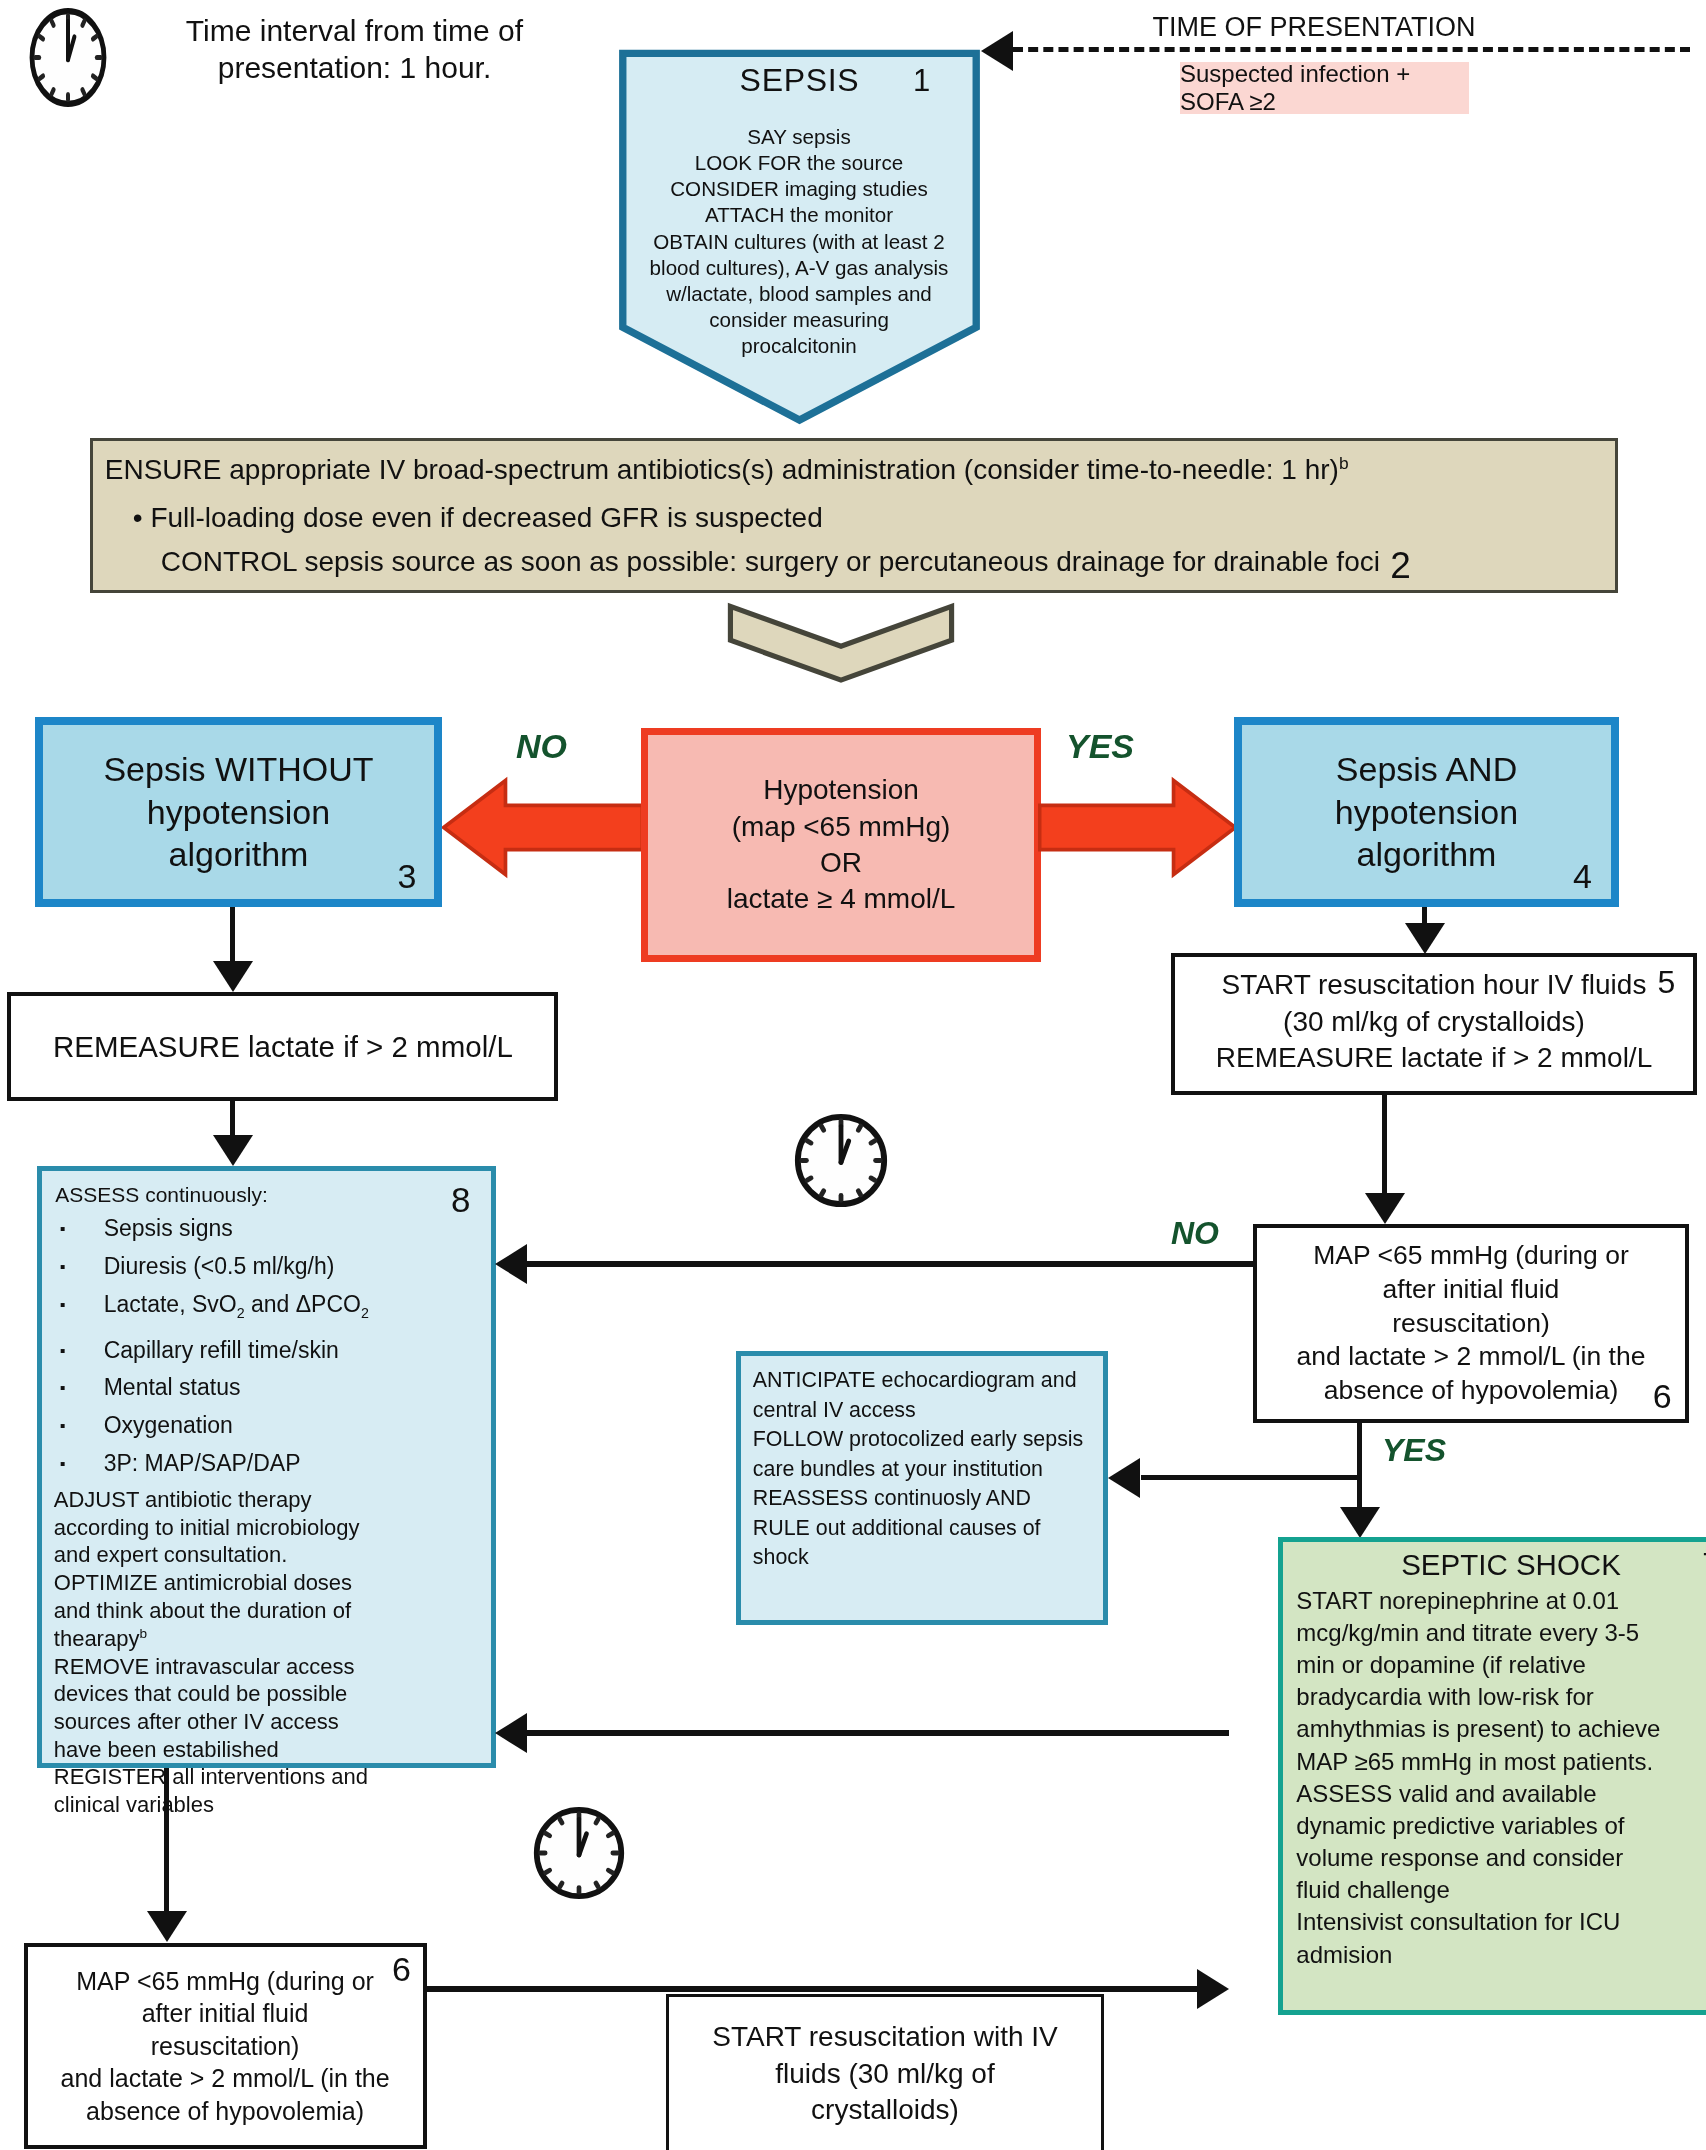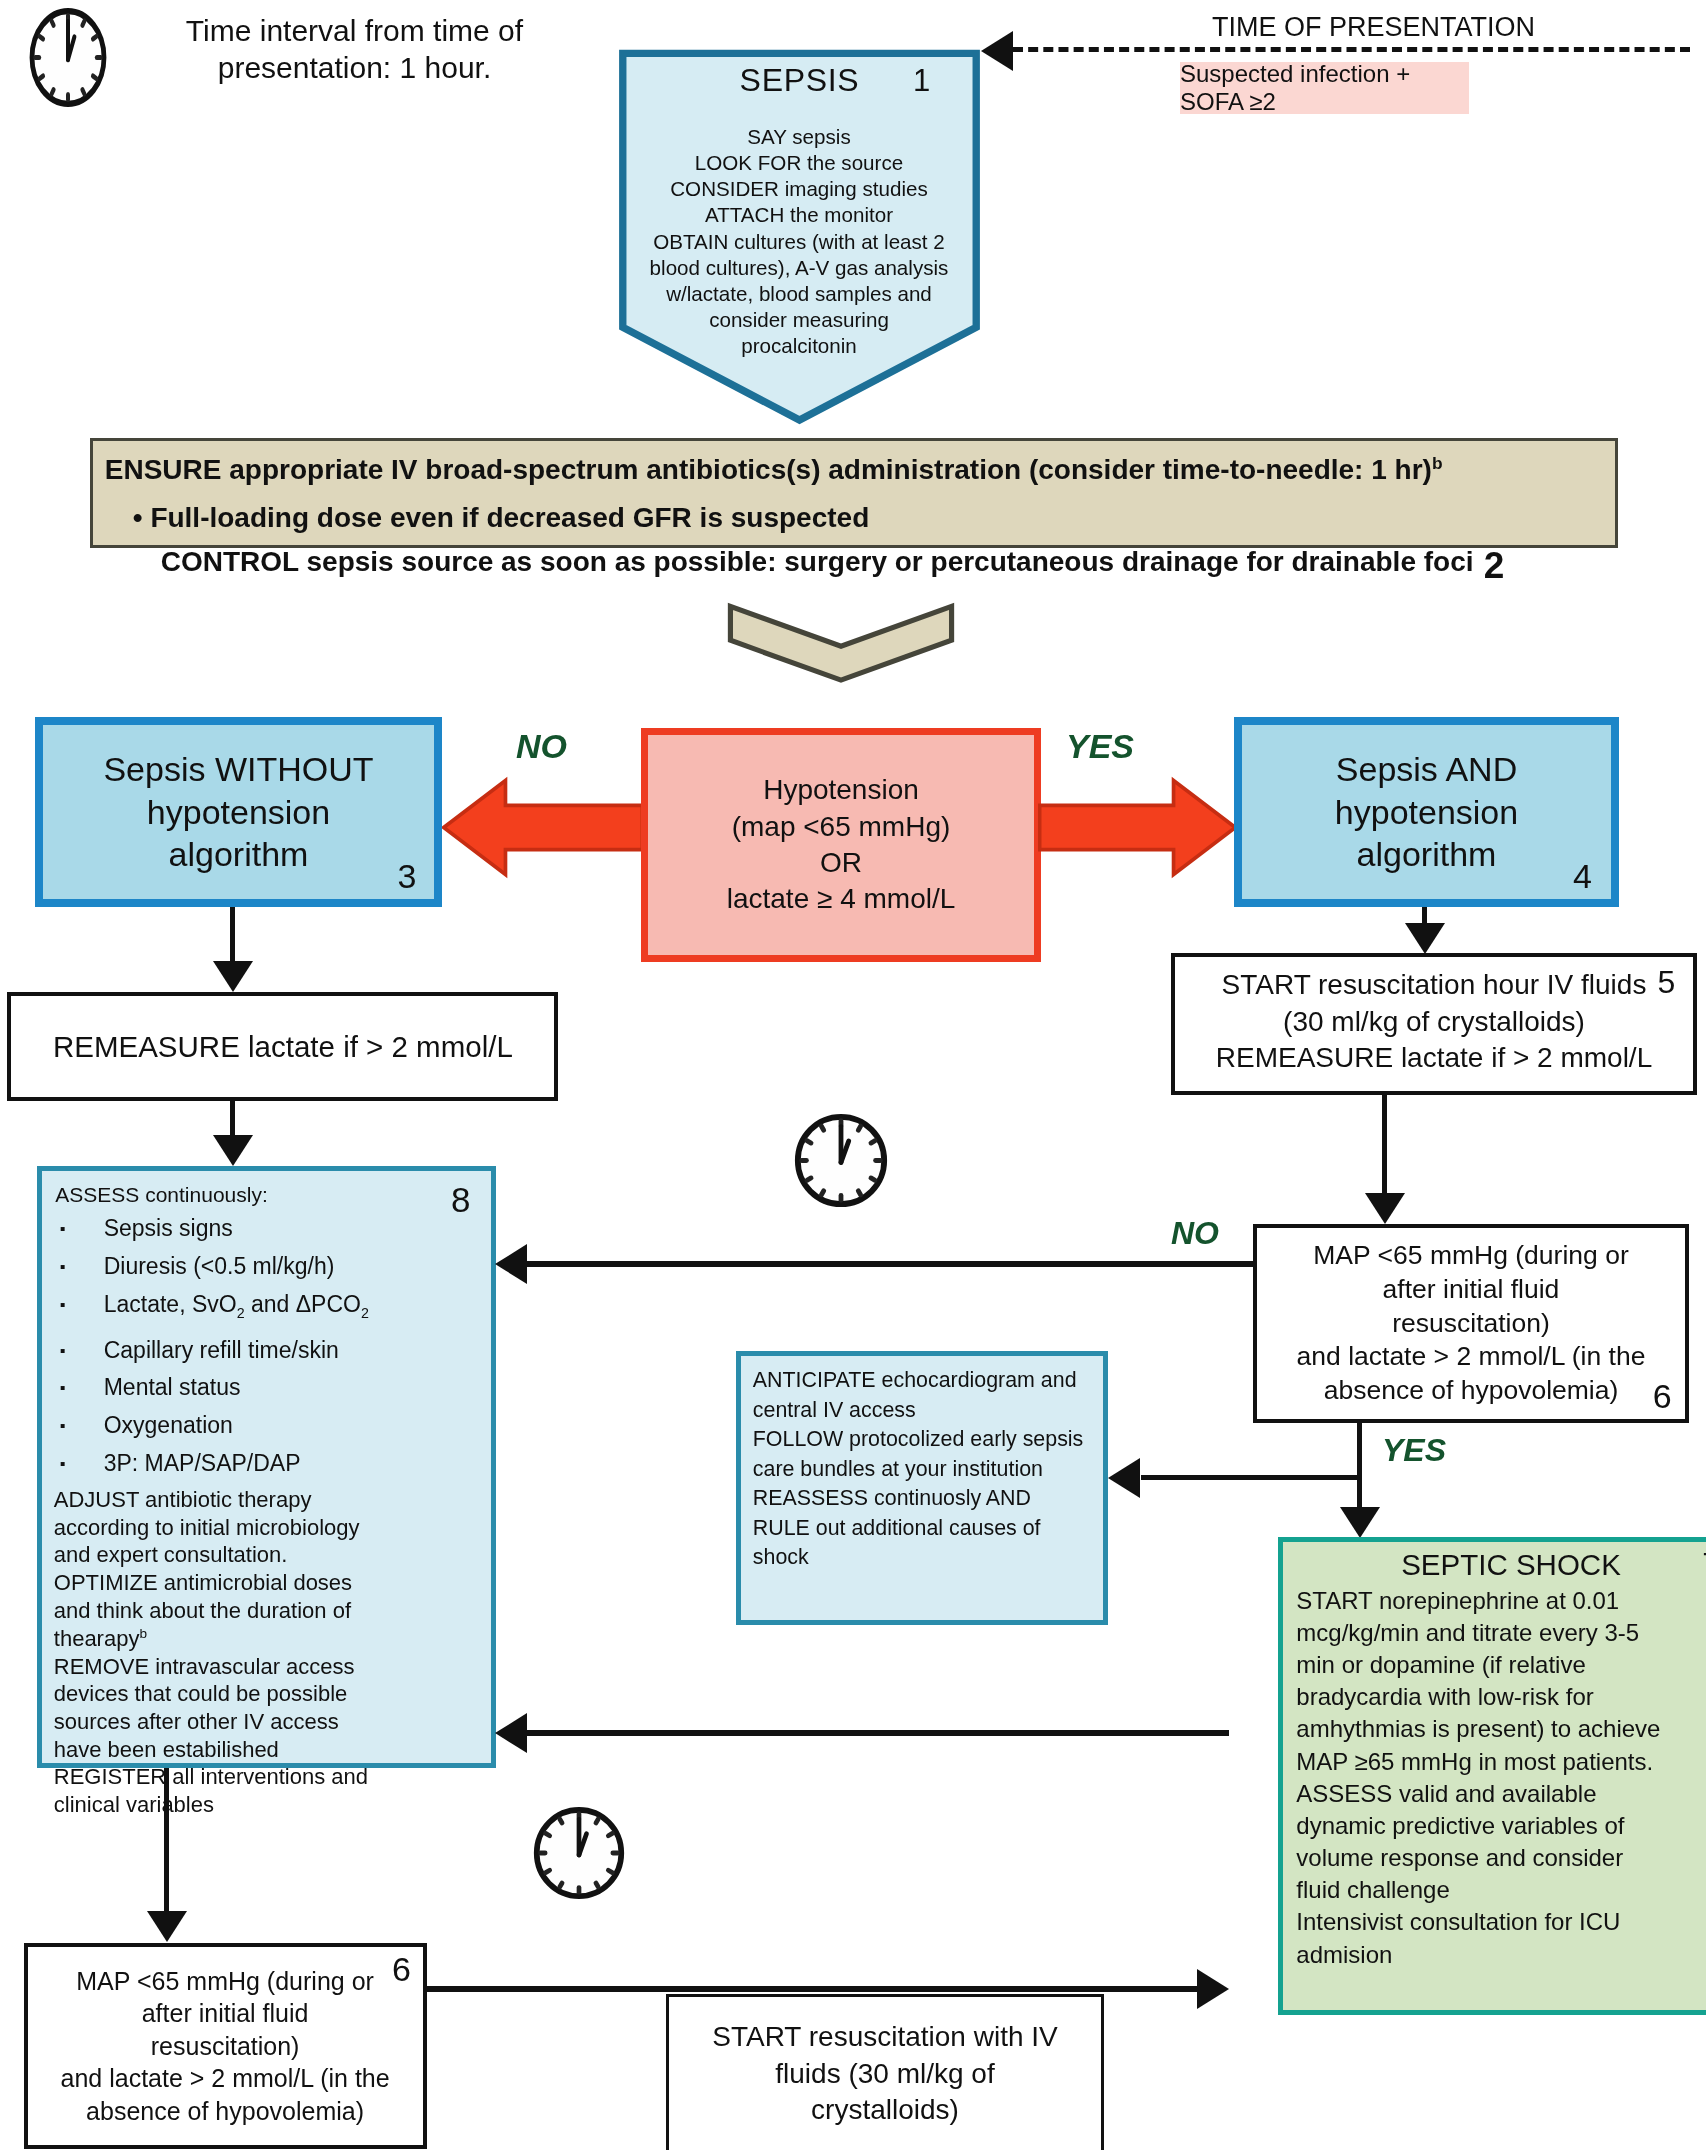--- a/index.html
+++ b/index.html
@@ -57,21 +57,21 @@
       <line x1="18.8" y1="32" x2="14.5" y2="29.5"></line>
         <line x1="32" y1="18.8" x2="29.5" y2="14.5"></line>
     </g>
     <line x1="50" y1="52" x2="50" y2="15" stroke="#111" stroke-width="5" stroke-linecap="round"></line>
     <line x1="50" y1="52" x2="58" y2="30" stroke="#111" stroke-width="5" stroke-linecap="round"></line>
   </svg>
 
   <div class="abs pre ctr" style="left:111px;top:11.8px;width:487px;font-size:30px;line-height:1.25;">Time interval from time of
 presentation: 1 hour.</div>
 
-  <div class="abs ctr" style="left:1093px;top:11.8px;width:442px;font-size:27px;text-align:right;">TIME OF PRESENTATION</div>
+  <div class="abs ctr" style="left:1093px;top:11.8px;width:442px;font-size:27px;">TIME OF PRESENTATION</div>
 
   <div class="dashline" style="left:1013px;top:47px;width:677px;"></div>
   <div class="ah-left" style="left:981px;top:31px;"></div>
 
   <div class="abs pale-pink box flex-center" style="left:1180px;top:62px;width:289px;height:52px;">
     <span style="font-size:24px;">Suspected infection + SOFA ≥2</span>
   </div>
 
   <svg class="abs" style="left:618px;top:49px;width:363px;height:377px;" viewBox="0 0 492 512">
     <polygon points="6,6 486,6 486,378 246,504 6,378" fill="#d6ecf3" stroke="#1d7097" stroke-width="10"></polygon>
@@ -81,21 +81,21 @@
   <div class="abs pre ctr" style="left:628px;top:124px;width:342px;font-size:20.6px;line-height:1.27;">SAY sepsis
 LOOK FOR the source
 CONSIDER imaging studies
 ATTACH the monitor
 OBTAIN cultures (with at least 2
 blood cultures), A-V gas analysis
 w/lactate, blood samples and
 consider measuring
 procalcitonin</div>
 
-  <div class="abs tan-band box" style="left:90px;top:438px;width:1528px;height:110px;padding:11.8px 11.8px 0 11.8px;font-weight:bold;">
+  <div class="abs tan-band box" style="left:90px;top:438px;width:1528px;height:155px;padding:11.8px 11.8px 0 11.8px;">
     <div class="ens-line">
       <span>ENSURE appropriate IV broad-spectrum antibiotics(s) administration (consider time-to-needle: 1 hr)</span><sup>b</sup>
     </div>
     <div class="ens-line" style="margin-top:16px;margin-left:28px;">• Full-loading dose even if decreased GFR is suspected</div>
     <div class="ens-line" style="margin-top:3.7px;margin-left:56px;">
       <span>CONTROL sepsis source as soon as  possible: surgery or percutaneous drainage for drainable foci</span><span class="ens-num">2</span>
     </div>
   </div>
 
   <svg class="abs" style="left:726px;top:599px;width:230px;height:87px;" viewBox="0 0 312 118">

